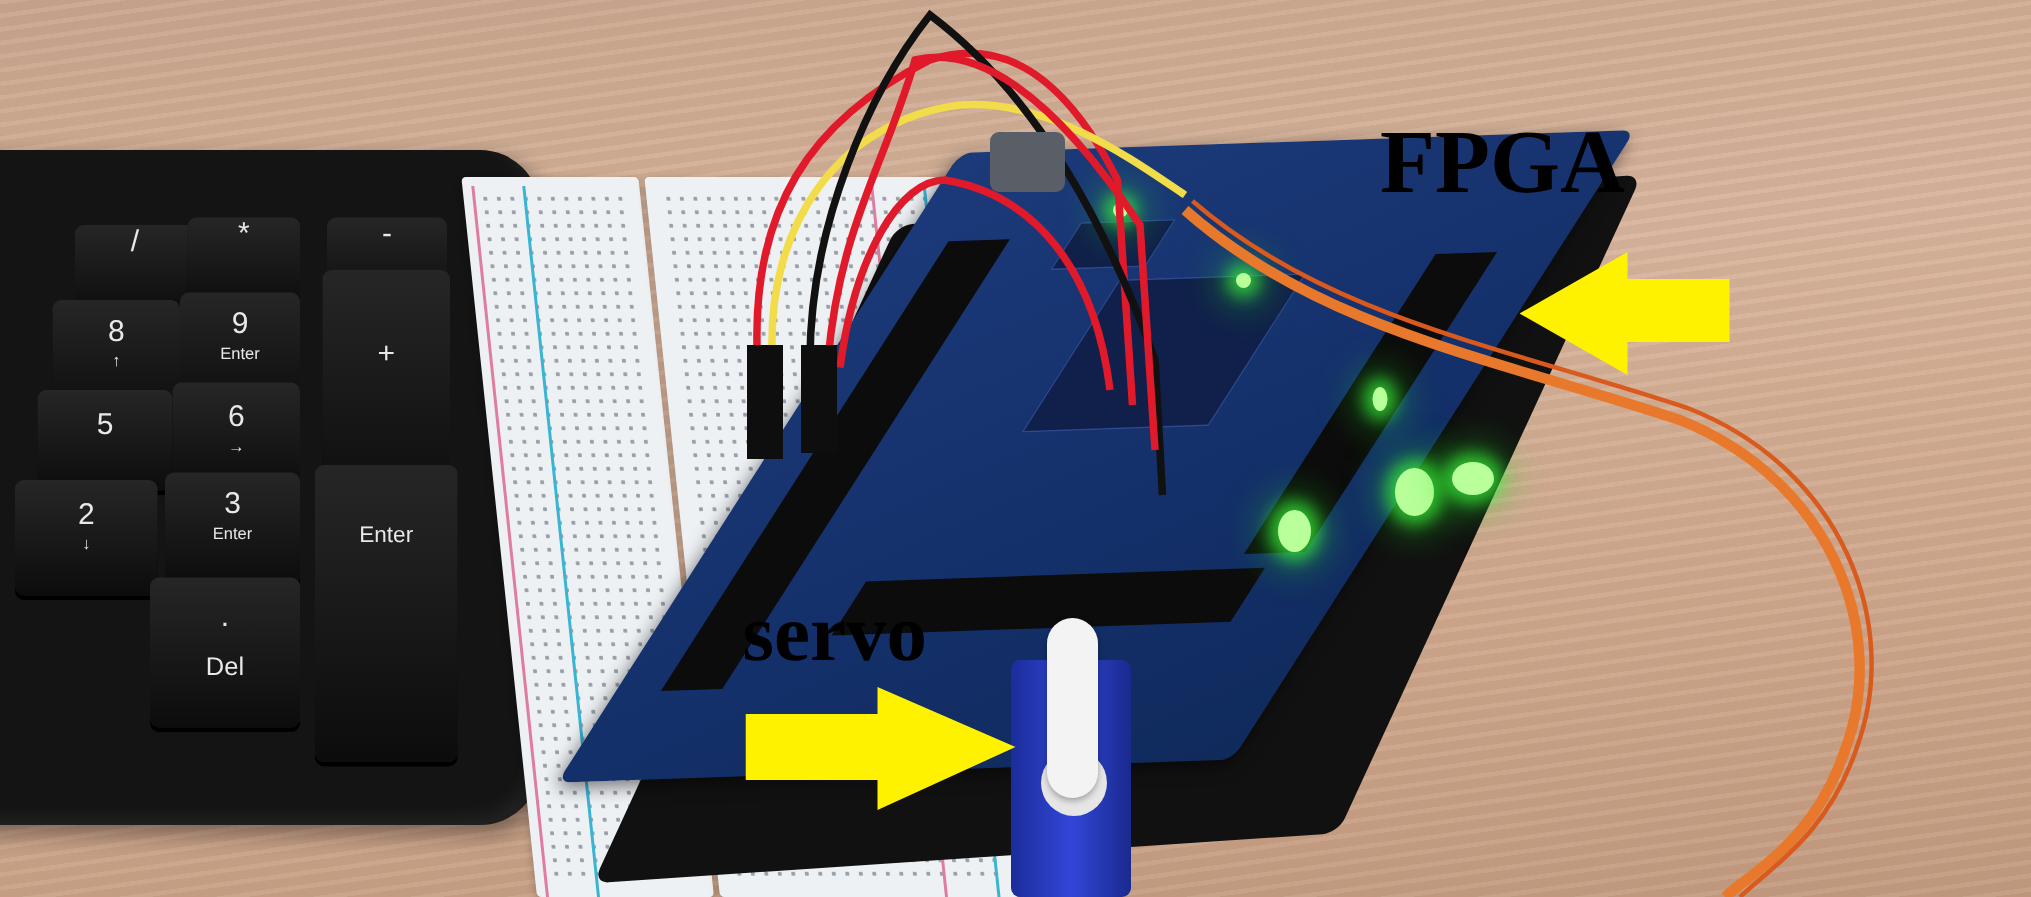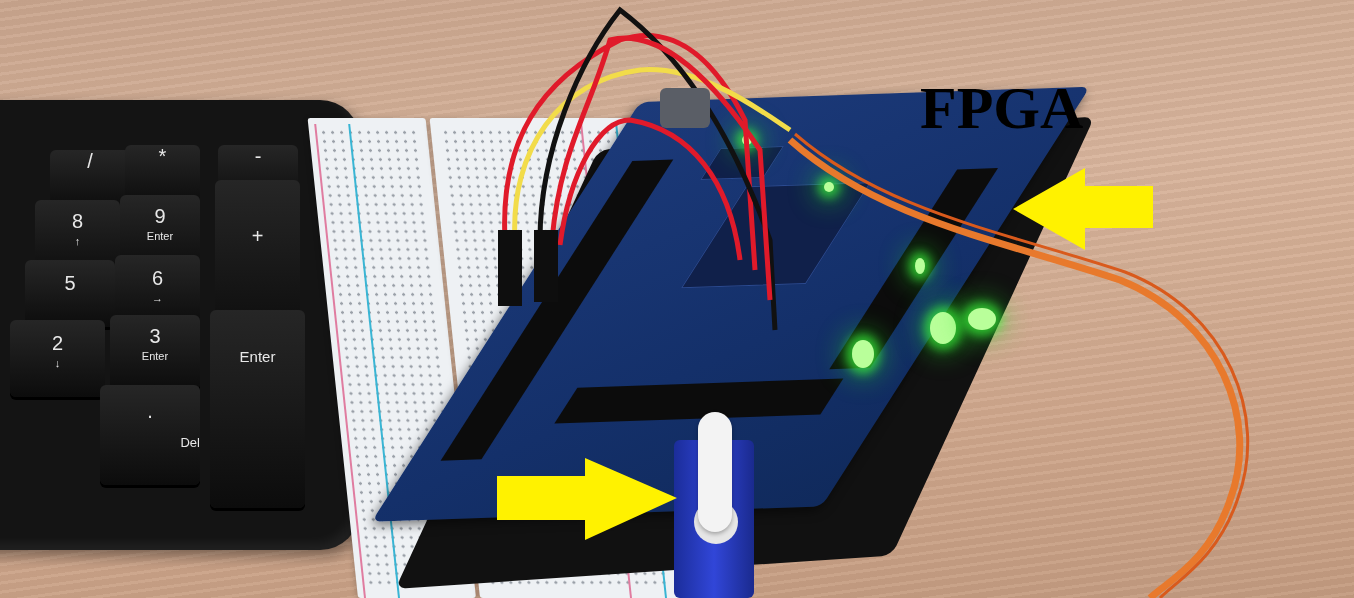--- a/index.html
+++ b/index.html
@@ -68,21 +68,21 @@
     <div class="key" style="left:165px;top:45px;width:75px;height:60px;"><span>*</span></div>
     <div class="key" style="left:258px;top:45px;width:80px;height:60px;"><span>-</span></div>
     <div class="key" style="left:75px;top:100px;width:85px;height:70px;padding-top:10px;"><span>8</span><span class="sub">↑</span></div>
     <div class="key" style="left:160px;top:95px;width:80px;height:70px;padding-top:10px;"><span>9</span><span class="sub">Enter</span></div>
     <div class="key" style="left:255px;top:80px;width:85px;height:120px;padding-top:45px;"><span>+</span></div>
     <div class="key" style="left:65px;top:160px;width:90px;height:55px;padding-top:12px;"><span>5</span></div>
     <div class="key" style="left:155px;top:155px;width:85px;height:60px;padding-top:12px;"><span>6</span><span class="sub">→</span></div>
     <div class="key" style="left:50px;top:220px;width:95px;height:65px;padding-top:12px;"><span>2</span><span class="sub">↓</span></div>
     <div class="key" style="left:150px;top:215px;width:90px;height:65px;padding-top:10px;"><span>3</span><span class="sub">Enter</span></div>
     <div class="key" style="left:250px;top:210px;width:95px;height:160px;padding-top:38px;font-size:15px;"><span>Enter</span></div>
-    <div class="key" style="left:140px;top:285px;width:100px;height:85px;padding-top:15px;"><span>.</span><span class="sub" style="margin-top:12px;font-size:13px;text-align:right;">Del</span></div>
+    <div class="key" style="left:140px;top:285px;width:100px;height:85px;padding-top:15px;"><span>.</span><span class="sub" style="margin-top:12px;font-size:17px;">Del</span></div>
   </div>
 
   <div class="breadboard">
     <div class="bb-half bb-left">
       <div class="holes"></div>
       <div class="rail-red" style="left:6px;"></div>
       <div class="rail-blue" style="left:40px;"></div>
     </div>
     <div class="bb-half bb-right">
       <div class="holes"></div>
@@ -120,16 +120,17 @@
   </svg>
 
   <div class="servo"></div>
   <div class="servo-hub"></div>
   <div class="servo-horn"></div>
 
   <div class="label label-fpga">FPGA</div>
   <svg class="arrow" style="left:1013px;top:168px;" width="142" height="82" viewBox="0 0 142 82">
     <polygon points="0,41 72,0 72,18 140,18 140,60 72,60 72,82" fill="#fff200"></polygon>
   </svg>
+  <div class="label label-servo">servo</div>
   <svg class="arrow" style="left:497px;top:458px;" width="182" height="82" viewBox="0 0 182 82">
     <polygon points="0,18 88,18 88,0 180,40 88,82 88,62 0,62" fill="#fff200"></polygon>
   </svg>
 </div>
 
 </body></html>

